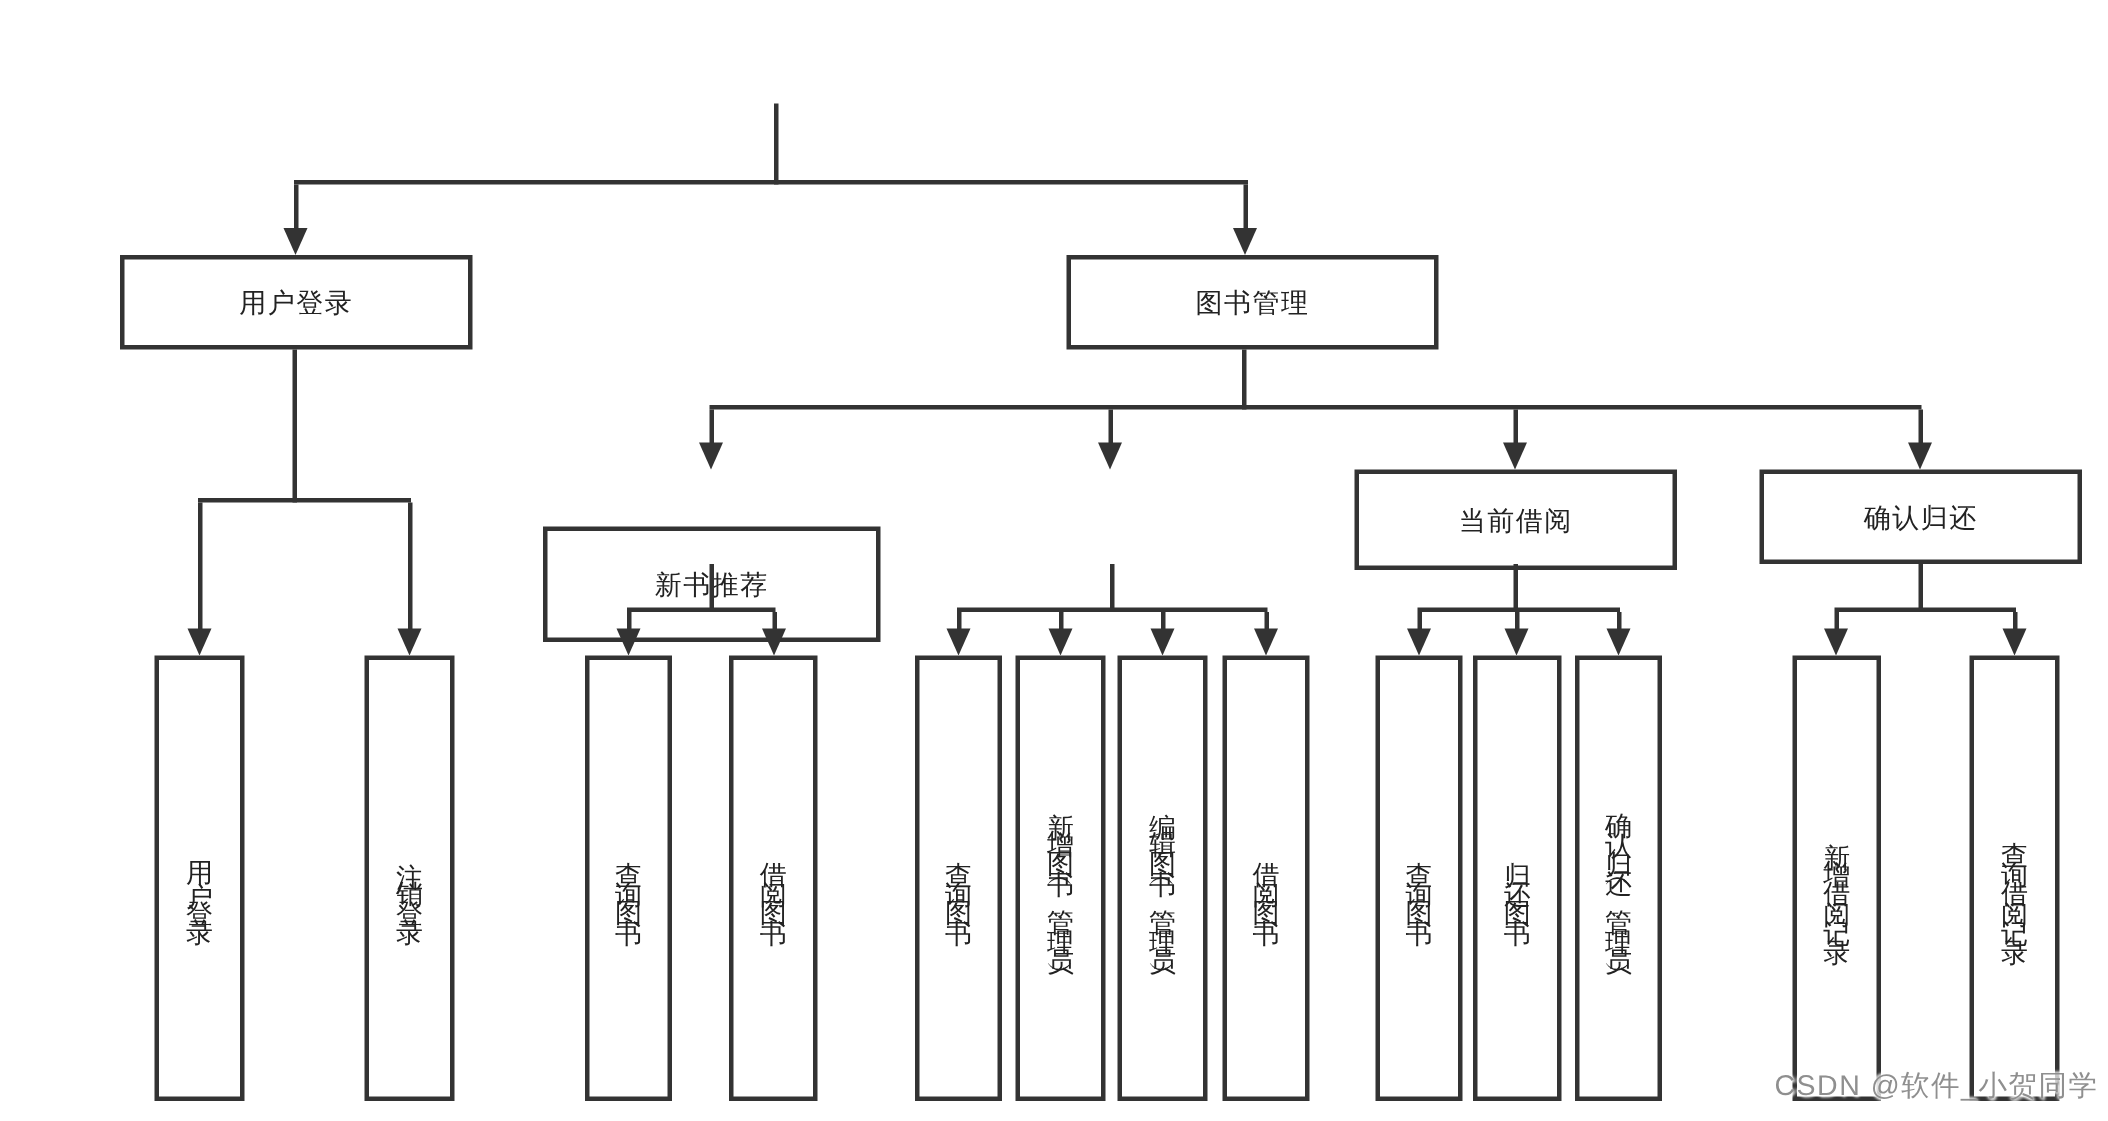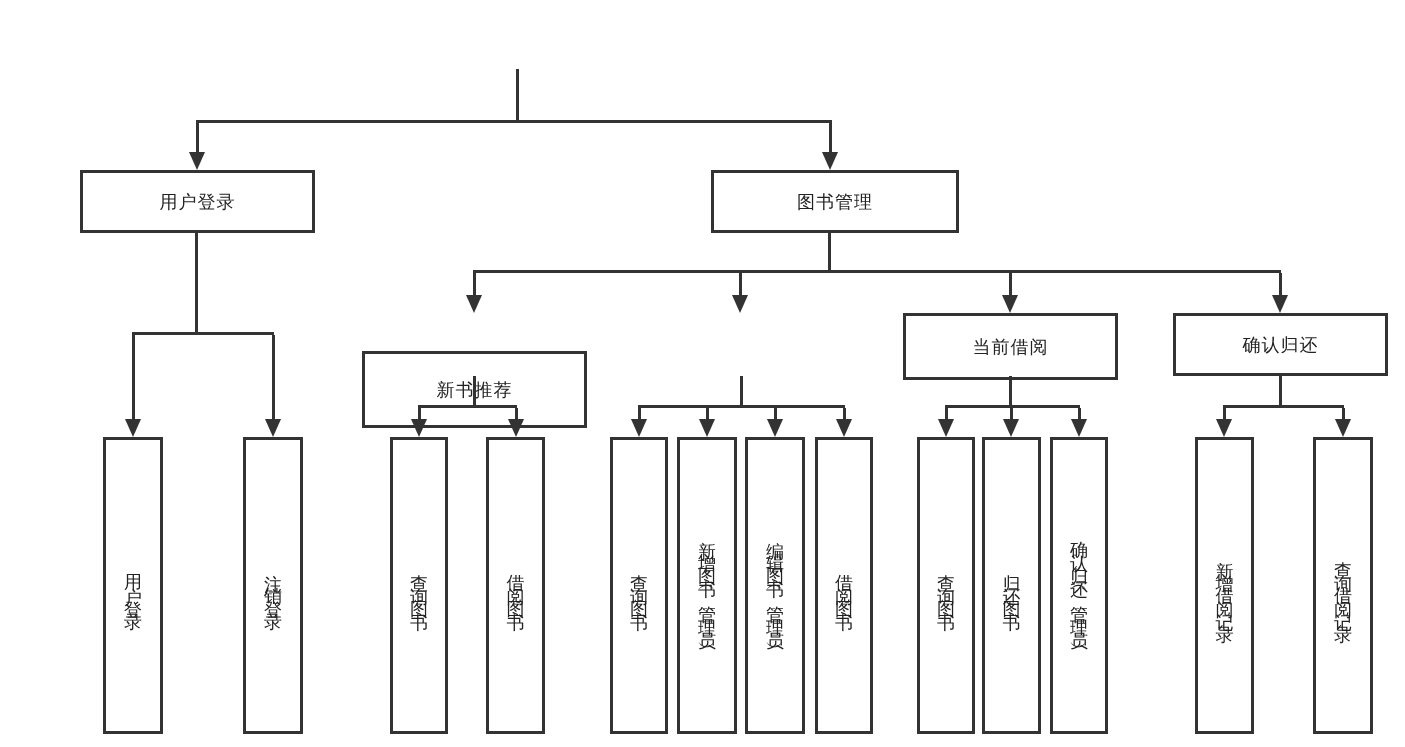--- a/index.html
+++ b/index.html
@@ -148,14 +148,15 @@
   <div class="vbox" style="left:1050px;top:437px;width:58px;height:297px;">
     <span class="label">确认归还（管理员）</span>
   </div>
   <div class="vbox" style="left:1195px;top:437px;width:59px;height:297px;">
     <span class="label">新增借阅记录</span>
   </div>
   <div class="vbox" style="left:1313px;top:437px;width:60px;height:297px;">
     <span class="label">查询借阅记录</span>
   </div>
 
+  <div class="watermark">CSDN @软件_小贺同学</div>
 
 </div>
 
 </body></html>

